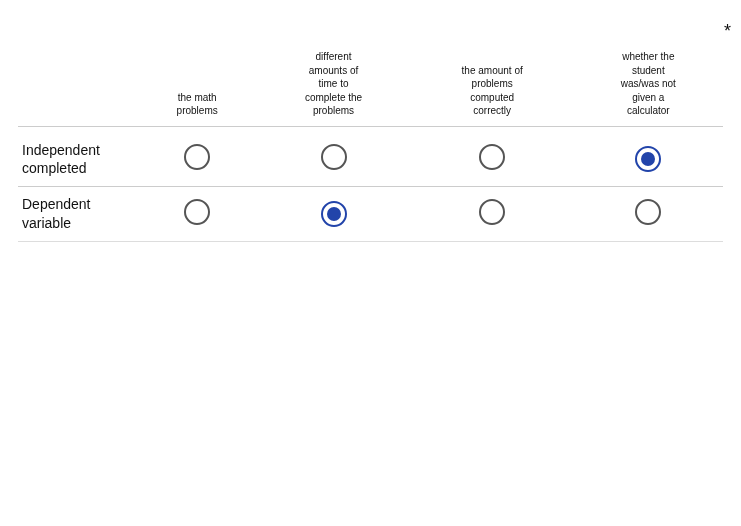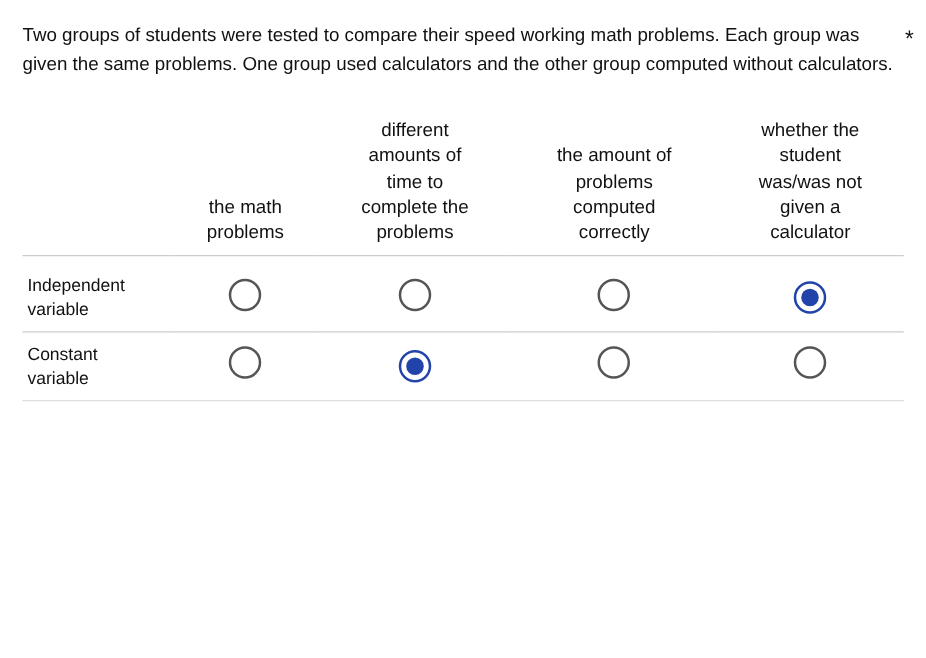--- a/index.html
+++ b/index.html
@@ -31,21 +31,21 @@
     th, td {
       padding: 8px 6px;
       text-align: center;
       vertical-align: middle;
       font-size: 14px;
       line-height: 1.35;
     }
     th {
       font-weight: normal;
       vertical-align: bottom;
-      font-size: 15px;
+      font-size: 10px;
     }
     td:first-child {
       text-align: left;
       font-size: 14px;
       padding-left: 4px;
     }
     tr {
       border-bottom: 1px solid #ddd;
     }
     tr:first-child {
@@ -72,21 +72,20 @@
       width: 14px;
       height: 14px;
       border-radius: 50%;
       background: #2244aa;
     }
   </style>
 </head>
 <body>
 
 <div class="intro-text">
-  <span>Two groups of students were tested to compare their speed working math problems. Each group was given  the same problems. One group used calculators and the other group computed without calculators.</span>
   <span class="asterisk">*</span>
 </div>
 
 <table>
   <thead>
     <tr>
     <th style="white-space: pre-line; width: 120px;"></th>
         <th style="white-space: pre-line;">the math
 problems</th>
         <th style="white-space: pre-line;">different
@@ -101,30 +100,30 @@
         <th style="white-space: pre-line;">whether the
 student
 was/was not
 given a
 calculator</th>
       </tr>
   </thead>
   <tbody id="table-body">
   <tr>
         <td style="white-space: pre-line;">Independent
-variable</td>
+completed</td>
         <td><div class="radio-outer"></div></td>
         <td><div class="radio-outer"></div></td>
         <td><div class="radio-outer"></div></td>
         <td><div class="radio-outer selected">
             <div class="radio-inner"></div>
           </div></td>
       </tr>
       <tr>
-        <td style="white-space: pre-line;">Constant
+        <td style="white-space: pre-line;">Dependent
 variable</td>
         <td><div class="radio-outer"></div></td>
         <td><div class="radio-outer selected">
             <div class="radio-inner"></div>
           </div></td>
         <td><div class="radio-outer"></div></td>
         <td><div class="radio-outer"></div></td>
       </tr>
     </tbody>
 </table>

